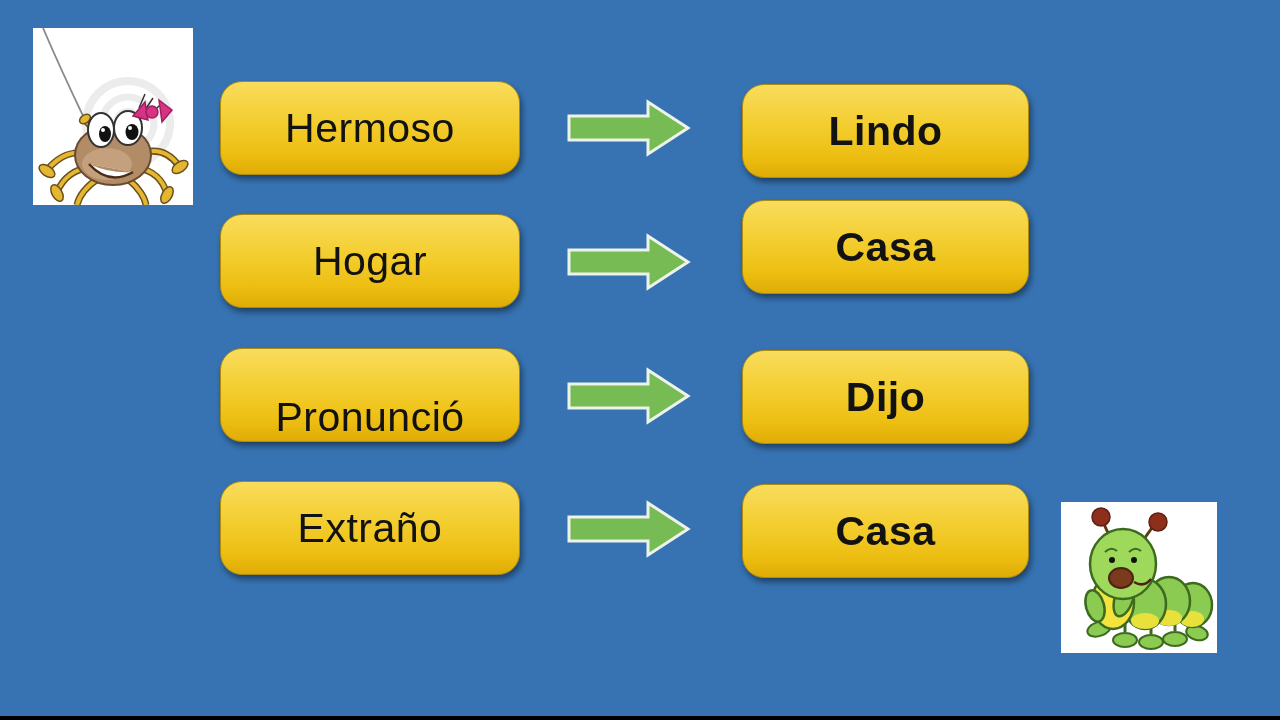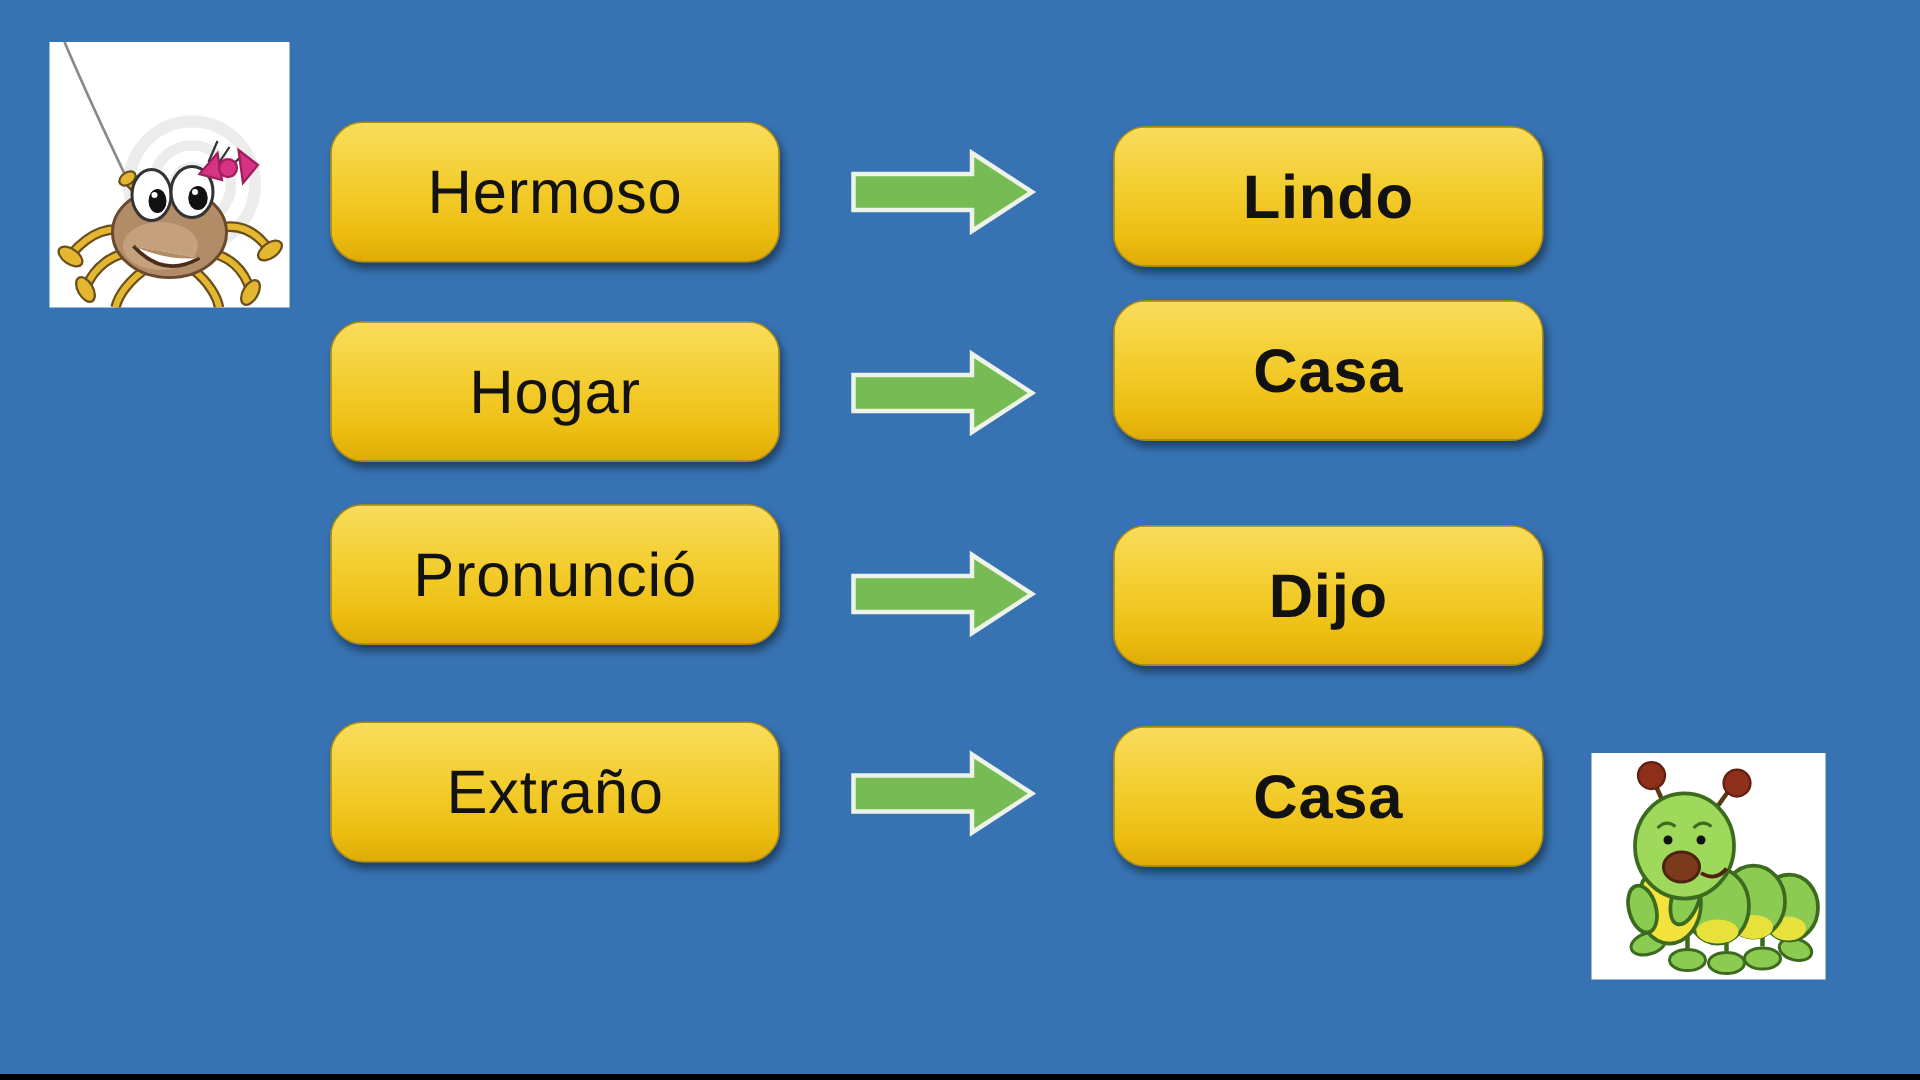--- a/index.html
+++ b/index.html
@@ -24,21 +24,21 @@
     justify-content: center;
     color: #121212;
     font-size: 41px;
     letter-spacing: 0.5px;
   }
   .left-box  { left: 220px; width: 298px; height: 92px; }
   .right-box { left: 742px; width: 285px; height: 92px; font-weight: bold; }
 
   .row-1 .left-box { top:  81px; } .row-1 .right-box { top:  84px; }
   .row-2 .left-box { top: 214px; } .row-2 .right-box { top: 200px; }
-  .row-3 .left-box { top: 336px; } .row-3 .right-box { top: 350px; text-align: center; }
+  .row-3 .left-box { top: 348px; align-items: flex-end; } .row-3 .right-box { top: 350px; text-align: center; }
   .row-4 .left-box { top: 481px; } .row-4 .right-box { top: 484px; }
 
   .arrow-wrap { position: absolute; left: 567px; width: 124px; height: 60px; }
   .row-1 .arrow-wrap { top:  98px; }
   .row-2 .arrow-wrap { top: 232px; }
   .row-3 .arrow-wrap { top: 366px; }
   .row-4 .arrow-wrap { top: 499px; }
 
   .clip-img {
     position: absolute;

